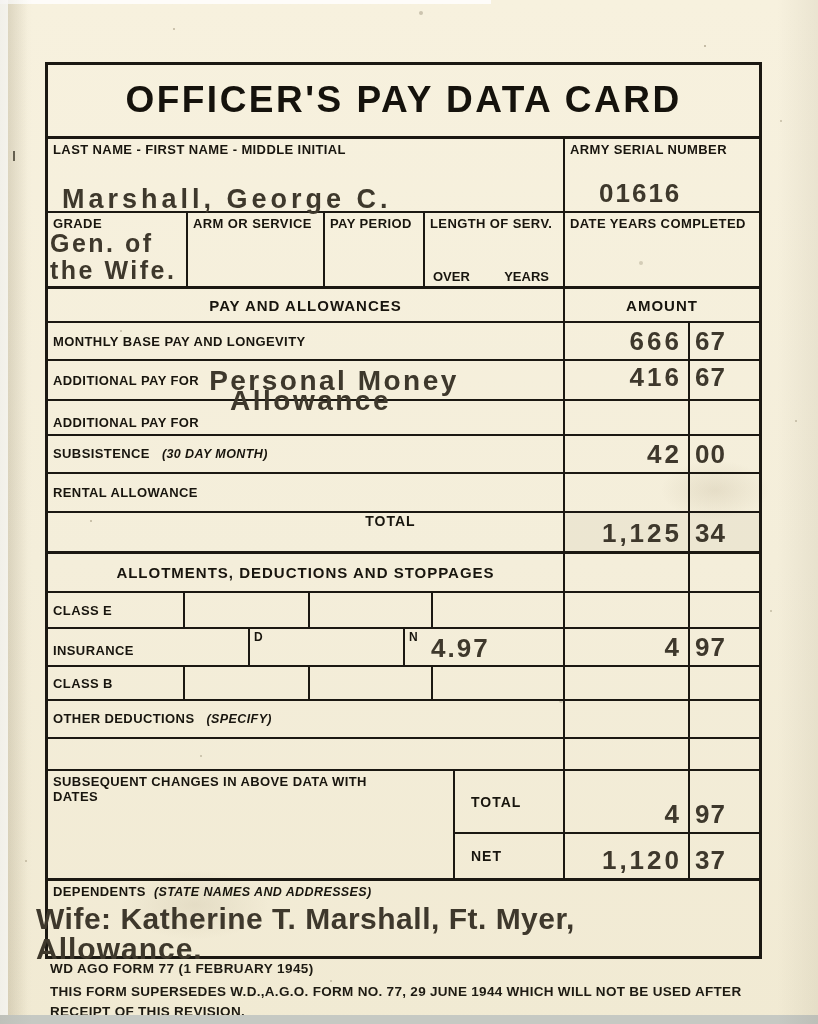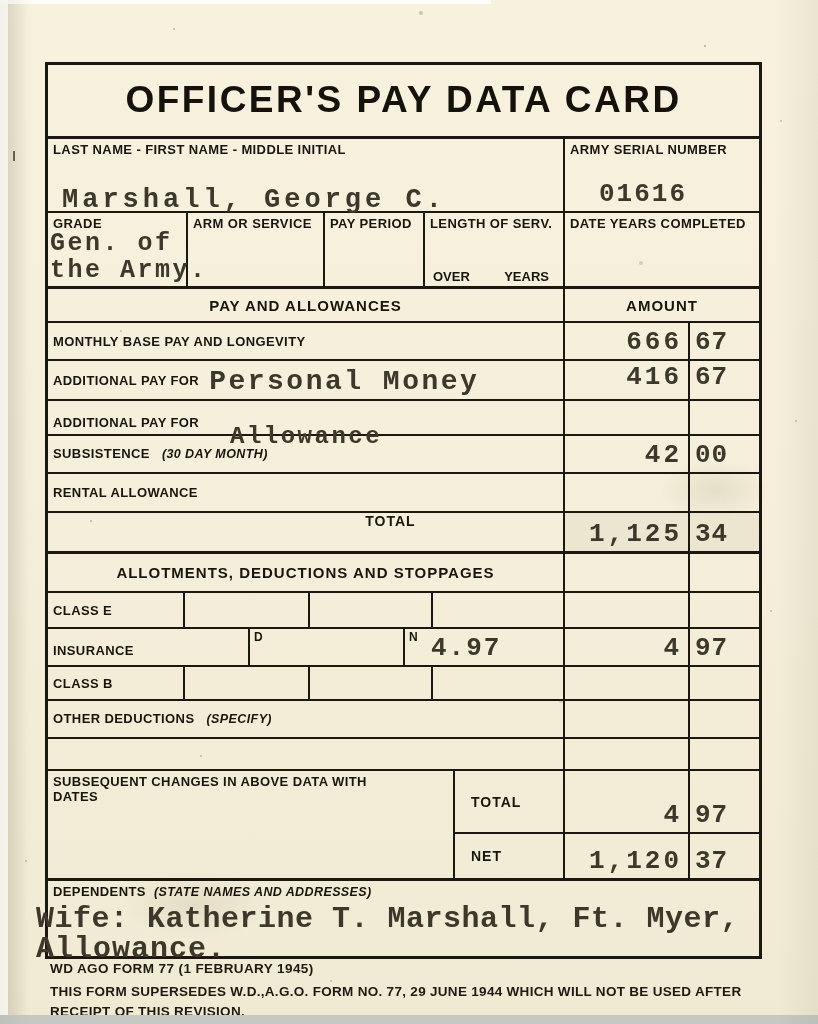--- a/index.html
+++ b/index.html
@@ -21,21 +21,21 @@
   .row{display:flex;border-bottom:2px solid #1b1812;box-sizing:border-box;position:relative;}
   .row:last-child{border-bottom:none;}
   .c{box-sizing:border-box;border-right:2px solid #1b1812;position:relative;}
   .c:last-child{border-right:none;}
 
   .lbl{font-size:13px;font-weight:700;letter-spacing:.4px;color:#18150e;
     padding:3px 0 0 5px;line-height:15px;}
   .lbl i{font-style:italic;font-size:12.5px;}
   .hdr{font-size:15px;font-weight:700;letter-spacing:1px;color:#18150e;
     display:flex;align-items:center;justify-content:center;}
-  .typed{font-family:Liberation Mono, monospace;font-weight:700;color:#3e382c;}
+  .typed{font-family:Liberation Sans, sans-serif;font-weight:700;color:#3e382c;}
 
   
   .r-title{height:74px;border-bottom-width:3px;}
   .r-name{height:74px;}
   .r-grade{height:76px;border-bottom-width:3px;}
   .r-payhdr{height:34px;}
   .r-base{height:38px;}
   .r-add1{height:40px;}
   .r-add2{height:35px;}
   .r-subsist{height:38px;}
@@ -73,21 +73,21 @@
     justify-content:space-between;padding:0 14px 0 8px;font-size:13px;font-weight:700;color:#18150e;}
 
   .amt{display:flex;justify-content:flex-end;align-items:flex-end;
     padding:0 6px 2px 0;font-size:26px;letter-spacing:3px;}
   .amt-c{display:flex;justify-content:flex-start;align-items:flex-end;
     padding:0 0 2px 5px;font-size:26px;letter-spacing:1px;}
   .amt-top{align-items:flex-start;padding-top:1px;}
 
   .payrow-label{display:flex;align-items:center;}
   .typed-inline{font-size:28px;letter-spacing:2.5px;margin-left:10px;transform:translateY(1px);white-space:nowrap;}
-  .typed-allow{position:absolute;left:182px;top:-16px;font-size:24px;letter-spacing:2.5px;z-index:2;white-space:nowrap;margin-top:38px;}
+  .typed-allow{position:absolute;left:182px;top:-16px;font-size:28px;letter-spacing:2.5px;z-index:2;white-space:nowrap;}
   .lbl-bottom{position:absolute;left:5px;bottom:4px;padding:0;}
 
   .total-label{width:100%;display:flex;align-items:center;justify-content:center;
     padding-left:170px;box-sizing:border-box;font-size:14px;font-weight:700;letter-spacing:1px;color:#18150e;}
 
   .e-c1{width:137px;}.e-c2{width:125px;}.e-c3{width:123px;}.e-c4{width:132px;}
   .i-c1{width:202px;}.i-c2{width:155px;}.i-c3{width:160px;}
   .dn-lbl{position:absolute;top:1px;left:4px;font-size:12px;font-weight:700;color:#18150e;}
   .typed-497{position:absolute;left:26px;top:4px;font-size:26px;letter-spacing:2px;}
 
@@ -147,21 +147,21 @@
         <div class="lbl">ARMY SERIAL NUMBER</div>
         <div class="typed serial-value">01616</div>
       </div>
     </div>
 
     <div class="row r-grade">
       <div class="c g-grade">
         <div class="lbl">GRADE</div>
         <div class="typed grade-value">
           <div>Gen. of</div>
-          <div>the Army.</div>
+          <div>the Wife.</div>
         </div>
       </div>
       <div class="c g-arm">
         <div class="lbl">ARM OR SERVICE</div>
       </div>
       <div class="c g-pay">
         <div class="lbl">PAY PERIOD</div>
       </div>
       <div class="c g-len">
         <div class="lbl">LENGTH OF SERV.</div>

